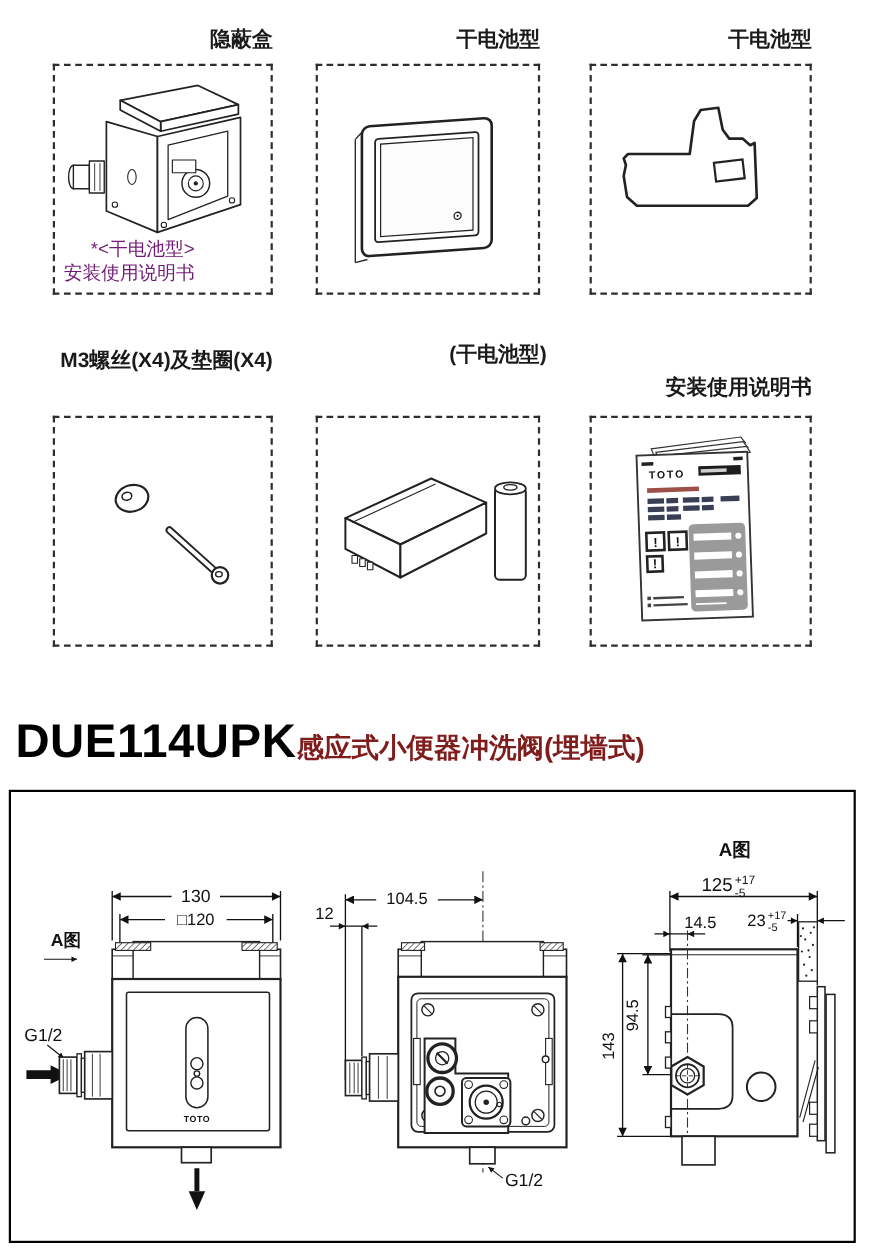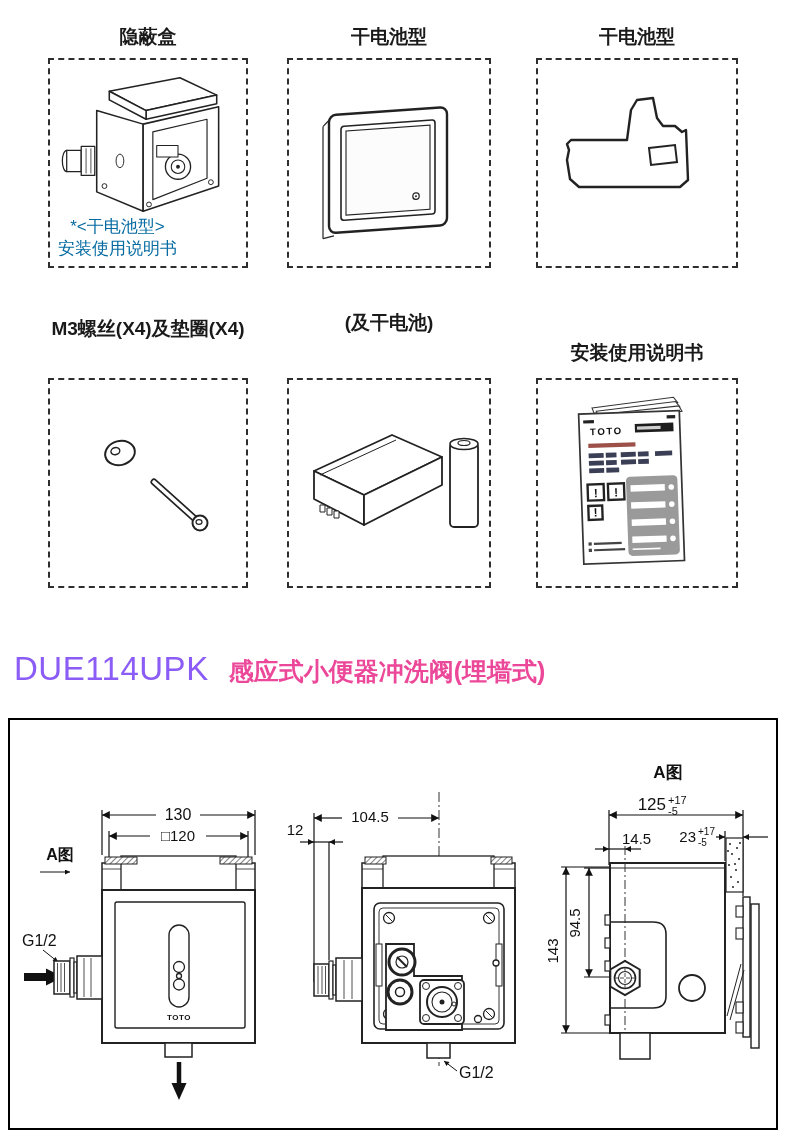--- a/index.html
+++ b/index.html
@@ -1,27 +1,27 @@
 <!DOCTYPE html>
 <html><head>
 <meta charset="utf-8">
 <style>
   html,body{margin:0;padding:0;background:#fff;}
   body{width:790px;height:1145px;position:relative;overflow:hidden;
        font-family:"Liberation Sans","DejaVu Sans",sans-serif;color:#1a1a1a;}
-  .plabel{position:absolute;text-align:center;font-size:19px;font-weight:600;
+  .plabel{position:absolute;text-align:right;font-size:19px;font-weight:600;
           white-space:nowrap;color:#1a1a1a;line-height:26px;}
   .pbox{position:absolute;border:2px dashed #2e2e2e;box-sizing:border-box;
         display:flex;align-items:center;justify-content:center;}
   .pbox svg{display:block;}
   .note{position:absolute;left:8px;bottom:6px;font-size:17px;line-height:22px;
-        font-weight:500;text-align:center;color:#0369a1;}
+        font-weight:500;text-align:right;color:#701a75;}
   .titlebar{position:absolute;left:14px;top:650px;display:flex;align-items:baseline;}
-  .model{font-size:33px;font-weight:400;letter-spacing:0.5px;color:#8b5cf6;}
-  .pname{font-size:25px;font-weight:600;margin-left:20px;color:#ec4899;}
+  .model{font-size:43px;font-weight:700;letter-spacing:0.5px;color:#000000;}
+  .pname{font-size:25px;font-weight:600;margin-left:0;color:#7f1d1d;}
   .panel{position:absolute;left:8px;top:718px;width:770px;height:412px;
          border:2px solid #000;box-sizing:border-box;}
   .panel svg{position:absolute;left:0;top:0;}
   svg text{font-family:"Liberation Sans","DejaVu Sans",sans-serif;fill:#111;}
 </style>
 </head>
 <body>
 
 <div class="plabel" style="left:48px;top:24px;width:200px;">隐蔽盒</div>
 <div class="plabel" style="left:287px;top:24px;width:204px;">干电池型</div>
@@ -78,21 +78,21 @@
 
 <div class="pbox" style="left:536px;top:58px;width:202px;height:210px;">
   <svg width="160" height="120" viewBox="0 0 160 120" style="margin-bottom:30px">
     <path d="M12,62 L10,56 L14,52 L70,52 L74,22 L80,12 L96,10 L100,30 L106,38 L118,38 L125,44 L129,42 L131,92 L123,99 L22,99 L13,91 L10,72 Z" fill="#fff" stroke="#222" stroke-width="2.4" stroke-linejoin="round"></path>
     <polygon points="92,60 118,57 120,74 94,77" fill="#fff" stroke="#222" stroke-width="2"></polygon>
   </svg>
 </div>
 
 <div class="plabel" style="left:48px;top:316px;width:200px;">M3螺丝(X4)及垫圈(X4)</div>
 <div class="plabel" style="left:281px;top:310px;width:216px;">
-  <div>(及干电池)</div>
+  <div>(干电池型)</div>
 </div>
 <div class="plabel" style="left:536px;top:340px;width:202px;">安装使用说明书</div>
 
 <div class="pbox" style="left:48px;top:378px;width:200px;height:210px;">
   <svg width="180" height="180" viewBox="0 0 180 180">
     <g transform="rotate(-15 62 60)">
       <ellipse cx="62" cy="60" rx="15" ry="12" fill="#fff" stroke="#222" stroke-width="2"></ellipse>
       <ellipse cx="58" cy="57" rx="4.5" ry="3.5" fill="#fff" stroke="#222" stroke-width="1.4"></ellipse>
     </g>
     <line x1="96" y1="89" x2="136" y2="125" stroke="#222" stroke-width="7" stroke-linecap="round"></line>

